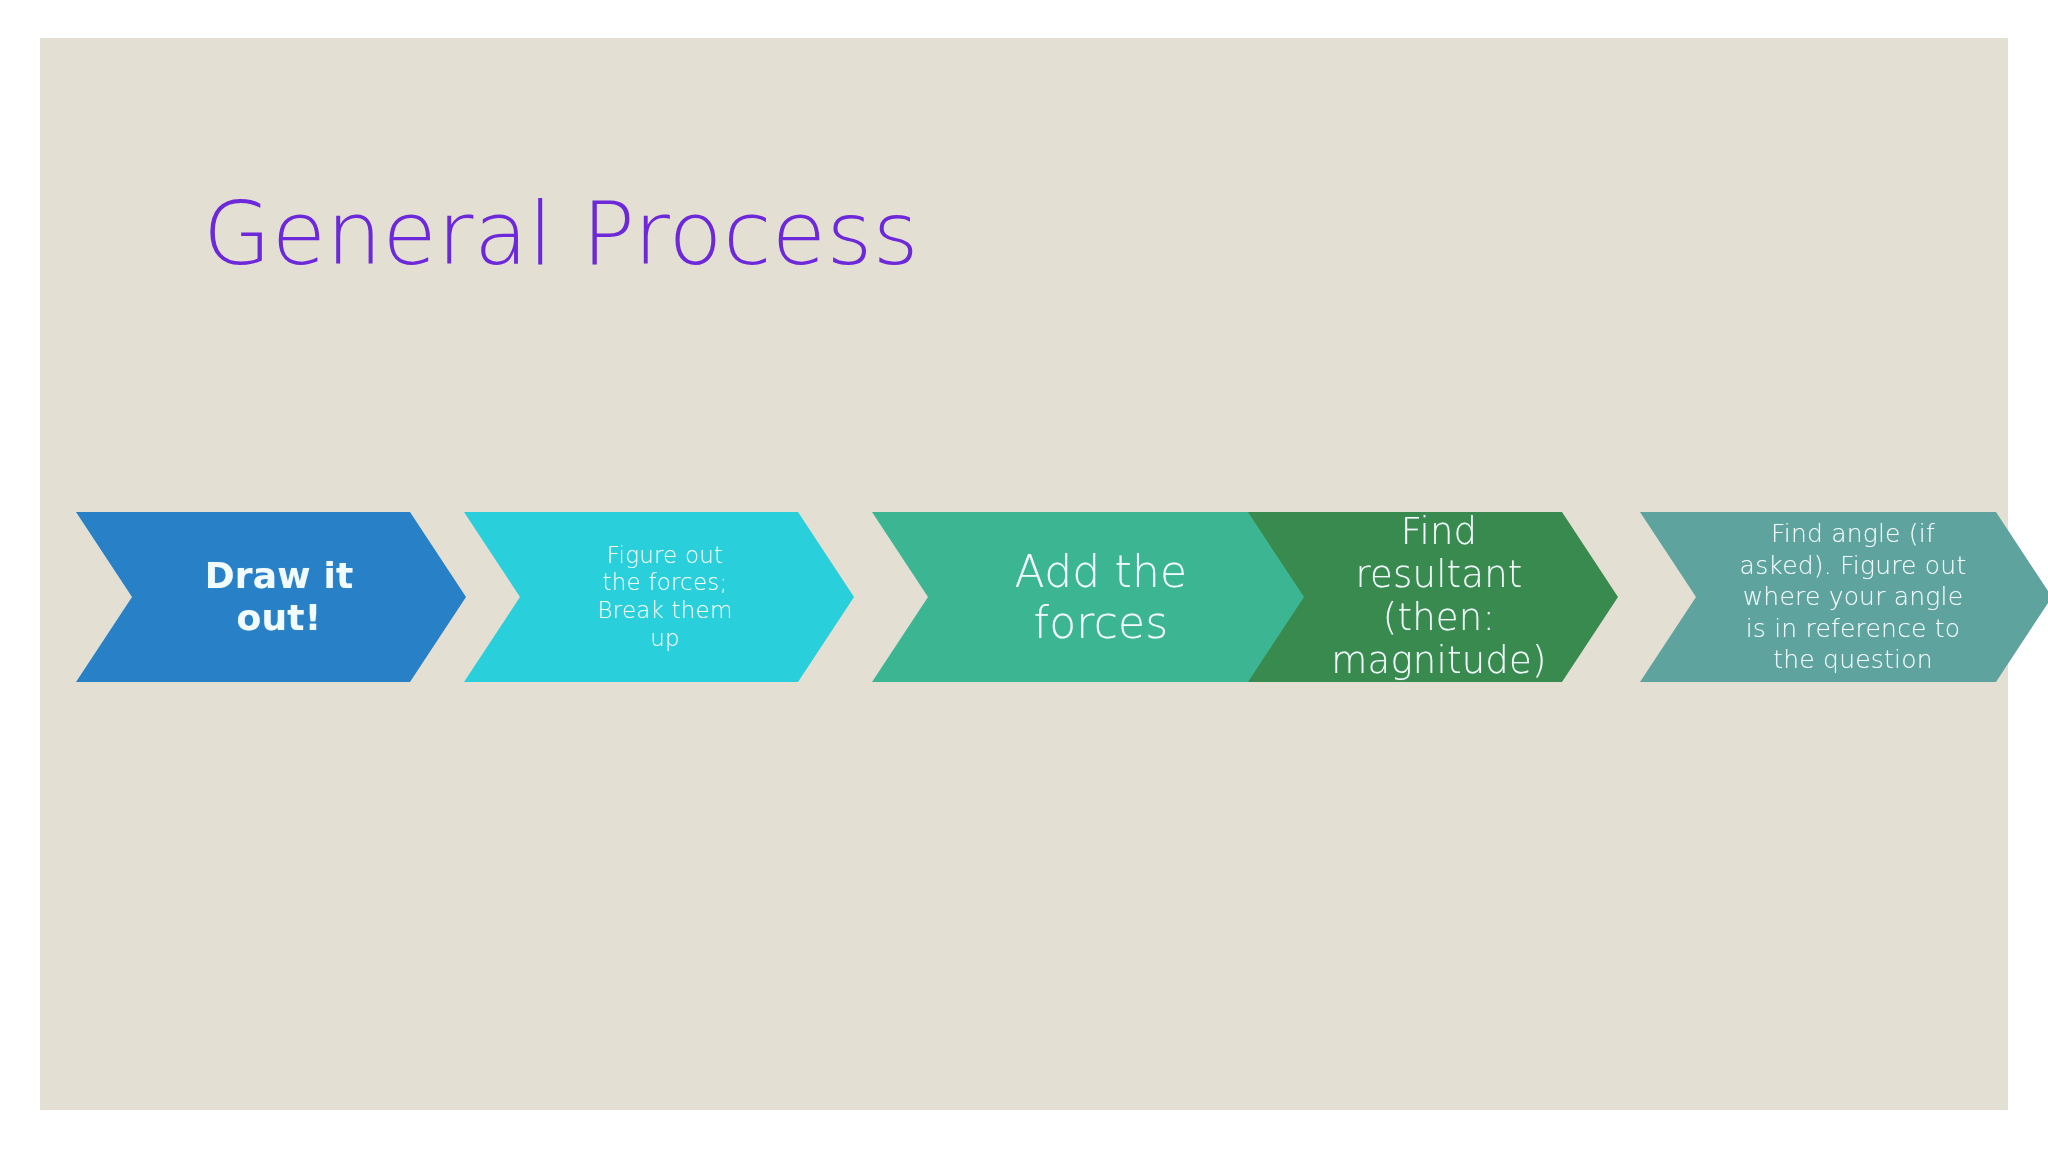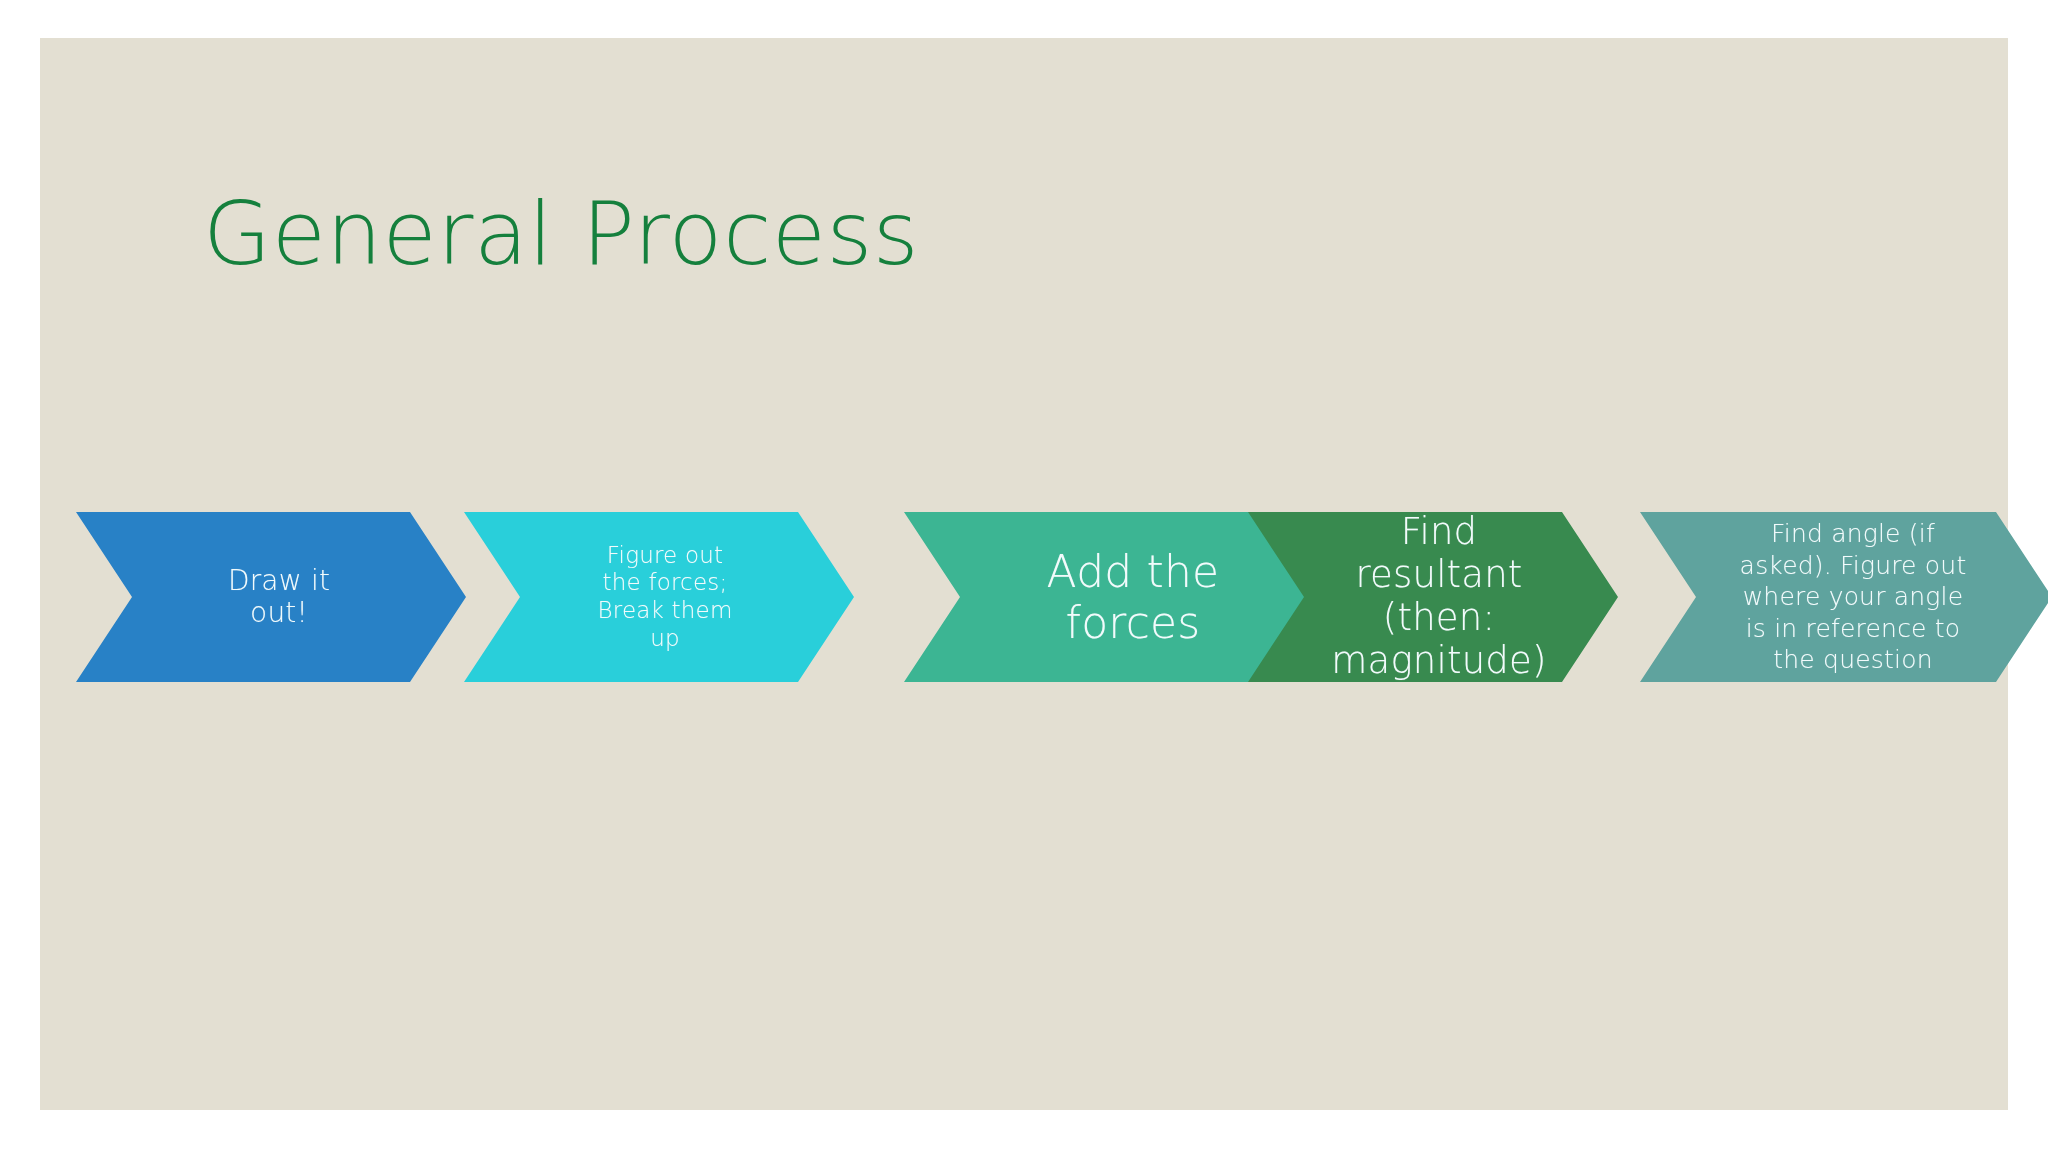--- a/index.html
+++ b/index.html
@@ -69,36 +69,36 @@
     font-family: "DejaVu Sans", "Liberation Sans", sans-serif;
     font-weight: 300;
     letter-spacing: 0.2px;
     -webkit-font-smoothing: antialiased;
     text-shadow: 0 0 1px rgba(255,255,255,0.35);
   }
 
   
   .cv-0 { left: 36px;   width: 390px; }
   .cv-1 { left: 424px;  width: 390px; }
-  .cv-2 { left: 864px;  width: 440px; }
+  .cv-2 { left: 832px;  width: 440px; }
   .cv-3 { left: 1208px; width: 370px; }
   .cv-4 { left: 1600px; width: 412px; }
 
-  .cv-0 .chevron-label { font-size: 28px; line-height: 1.16; padding: 0 62px 0 78px; }
+  .cv-0 .chevron-label { font-size: 36px; line-height: 1.16; padding: 0 62px 0 78px; font-weight: bold; }
   .cv-1 .chevron-label { font-size: 23px; line-height: 1.20; padding: 0 60px 0 72px; }
   .cv-2 .chevron-label { font-size: 44px; line-height: 1.16; padding: 0 66px 0 84px; }
   .cv-3 .chevron-label { font-size: 37px; line-height: 1.16; padding: 0 58px 0 70px; }
   .cv-4 .chevron-label { font-size: 25px; line-height: 1.26; padding: 0 58px 0 72px; }
 </style>
 </head>
 <body style="background: rgb(255, 255, 255);">
 
 <div id="slide" style="background: rgb(227, 223, 210);">
 
-  <div id="slide-title" style="color: #15803d;">General Process</div>
+  <div id="slide-title" style="color: #6d28d9;">General Process</div>
 
   <div id="process-row">
 
     <div class="chevron cv-0" style="background: rgb(40, 129, 198);">
       <span class="chevron-label">Draw it<br>out!</span>
     </div>
 
     <div class="chevron cv-1" style="background: rgb(41, 207, 218);">
       <span class="chevron-label">Figure out<br>the forces;<br>Break them<br>up</span>
     </div>

